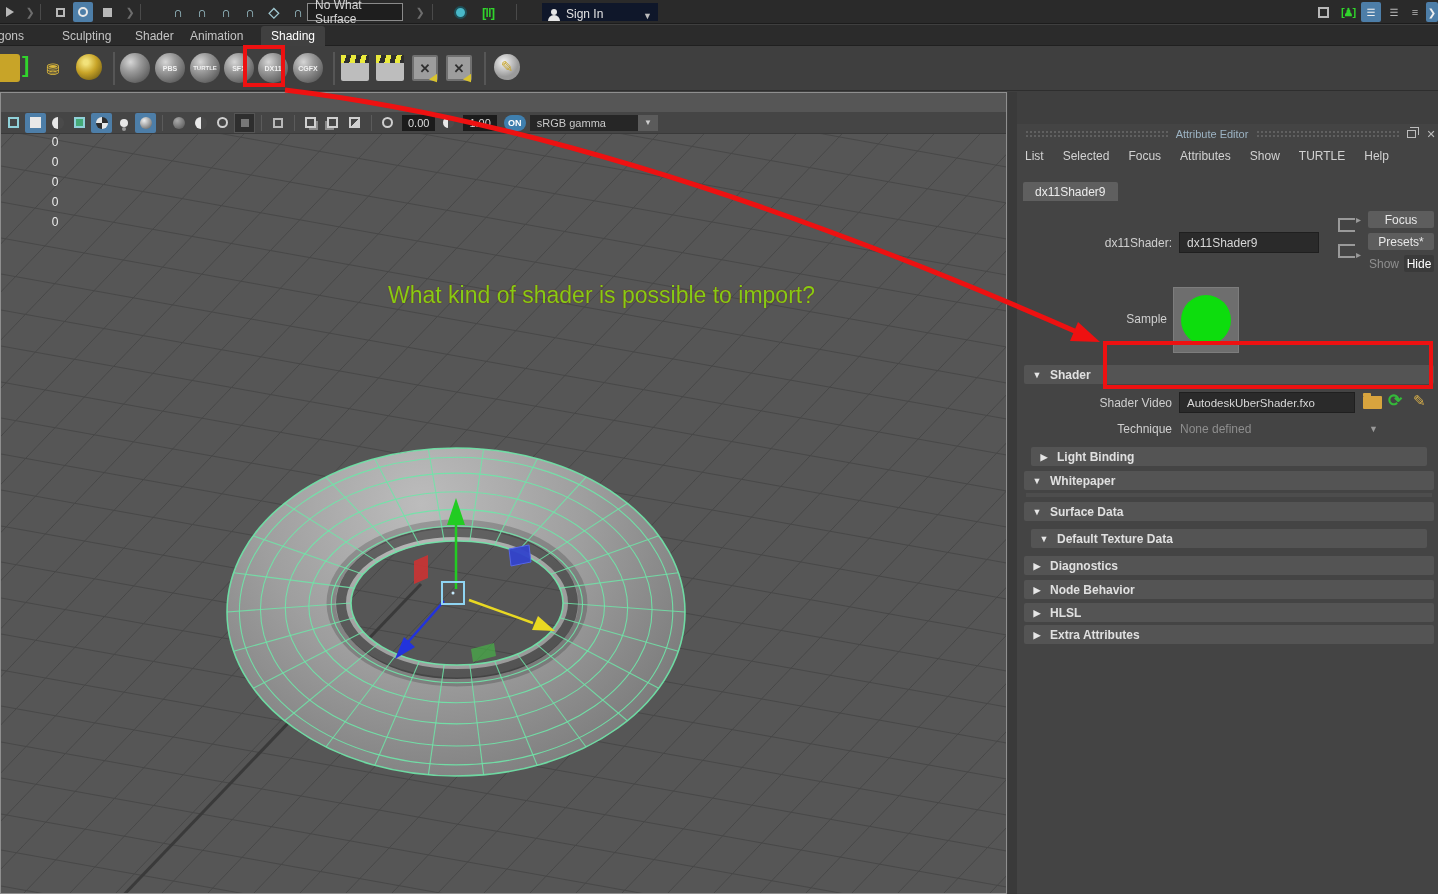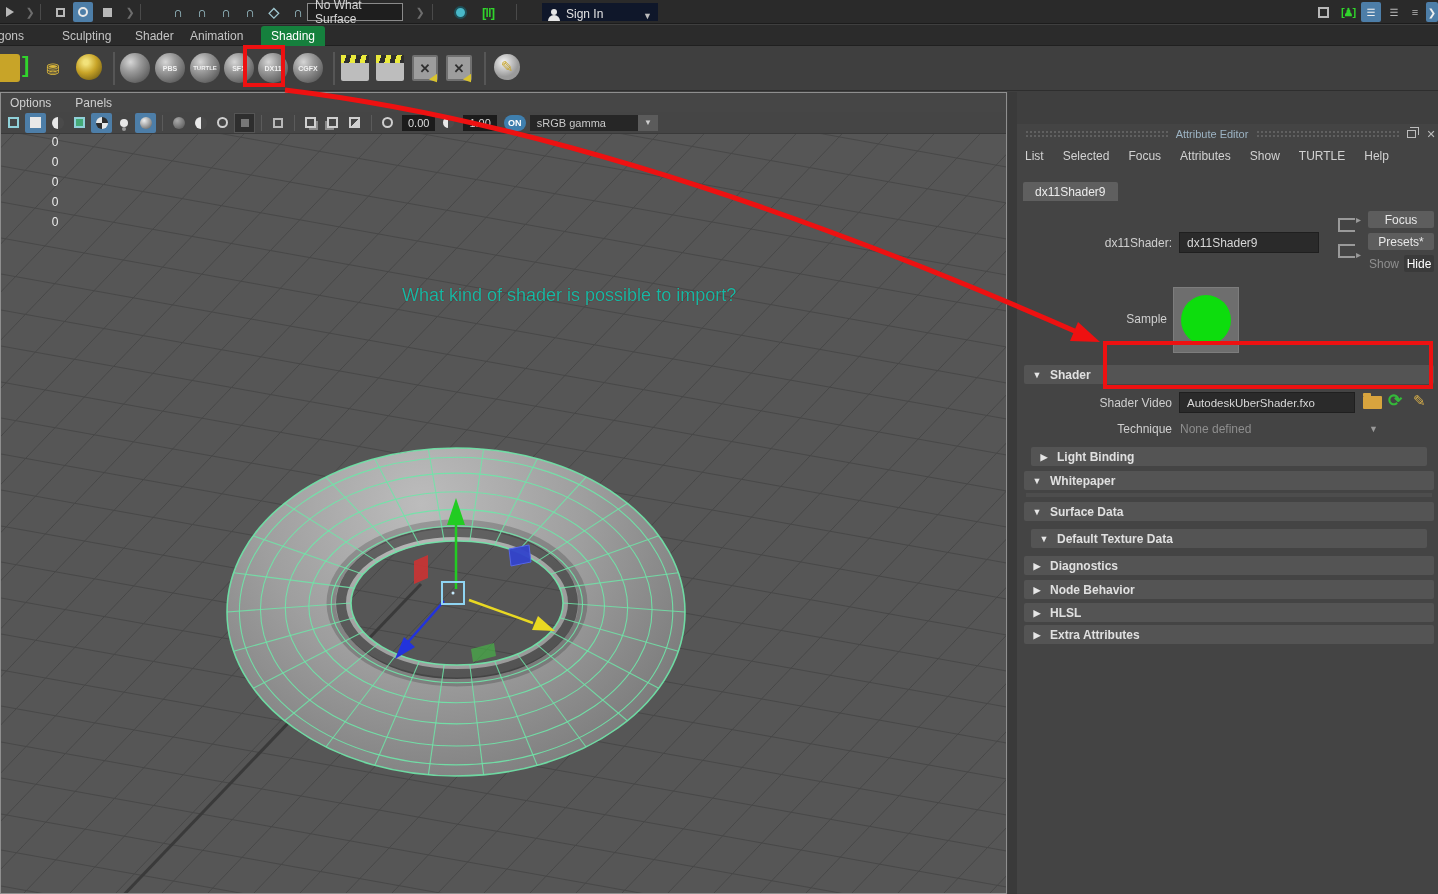--- a/index.html
+++ b/index.html
@@ -29,21 +29,21 @@
   .caret { margin-left:auto; color:#bdbdbd; font-size:9px; }
   .greenbr { color:#31d42c; font-weight:bold; font-size:13px; letter-spacing:-1px; }
   .tealdot { width:13px; height:13px; border-radius:50%; background:#49b8c8;
              border:2px solid #1f4f57; }
 
   
   .tabrow { position:absolute; left:0; top:25px; width:1438px; height:21px;
             background:#2b2b2b; border-bottom:1px solid #202020; }
   .mtab { position:absolute; top:1px; height:20px; display:flex; align-items:center;
           color:#c4c4c4; font-size:12px; padding:0 10px; }
-  .mtab.active { background:#15803d; color:#ffffff; border-radius:3px 3px 0 0; }
+  .mtab.active { background:#404040; color:#ffffff; border-radius:3px 3px 0 0; }
 
   
   .shelf { position:absolute; left:0; top:46px; width:1438px; height:45px;
            background:#3f3f3f; border-bottom:1px solid #2e2e2e; }
   .sh-div { position:absolute; top:6px; width:2px; height:33px; background:#565656; }
   .sphere { position:absolute; top:7px; width:30px; height:30px; border-radius:50%;
             background:radial-gradient(circle at 35% 30%, #d6d6d6 0%, #9a9a9a 35%, #565656 85%);
             display:flex; align-items:center; justify-content:center;
             color:#f2f2f2; font-size:7px; font-weight:bold; letter-spacing:0; }
   .yellowico { color:#d7b43a; font-size:16px; }
@@ -55,22 +55,22 @@
            border:2px solid #707070; border-radius:2px; display:flex; align-items:center;
            justify-content:center; color:#2f2f2f; font-weight:bold; font-size:13px; }
   .xgrid:after { content:""; position:absolute; right:-4px; bottom:-4px; width:0; height:0;
            border-left:5px solid transparent; border-right:5px solid transparent;
            border-top:7px solid #d9c32e; transform:rotate(-35deg); }
 
   
   .redbox { position:absolute; border:4px solid #ee1111; z-index:60; pointer-events:none; }
   #arrow-svg { position:absolute; left:0; top:0; width:1438px; height:894px; z-index:55;
                pointer-events:none; }
-  .annot { position:absolute; left:402px; top:278px; z-index:62; color:#14b8a6;
-           font-size:18px; line-height:35px; text-shadow:0 0 1px #801008; }
+  .annot { position:absolute; left:388px; top:278px; z-index:62; color:#84cc16;
+           font-size:23px; line-height:35px; text-shadow:0 0 1px #801008; }
 
   
   .viewport { position:absolute; left:0; top:92px; width:1007px; height:802px;
               background:#565656; border:1px solid #8f8f8f; }
   .vp-menus { position:absolute; left:0; top:0; width:1005px; height:19px;
               background:#464646; color:#cfcfcf; font-size:12px; display:flex;
               gap:24px; padding-left:9px; align-items:center; }
   .vp-iconrow { position:absolute; left:0; top:19px; width:1005px; height:22px;
                 background:#454545; border-bottom:1px solid #3a3a3a; display:flex;
                 align-items:center; padding-left:2px; }
@@ -227,24 +227,20 @@
     <div class="sh-div" style="left:333px"></div>
     <div class="clap" style="left:341px"></div>
     <div class="clap" style="left:376px"></div>
     <div class="xgrid" style="left:412px">✕</div>
     <div class="xgrid" style="left:446px">✕</div>
     <div class="sh-div" style="left:484px"></div>
     <div style="position:absolute;left:494px;top:8px;width:26px;height:26px;border-radius:50%;background:radial-gradient(circle at 38% 32%, #eee 5%, #9a9a9a 60%);display:flex;align-items:center;justify-content:center;color:#c8a428;font-size:15px">✎</div>
   </div>
 
   <div class="viewport">
-    <div class="vp-menus">
-      <span>Options</span>
-      <span>Panels</span>
-    </div>
     <div class="vp-iconrow">
       <div class="vi">
           <span class="g-cube" style="border-color:#8fd0d8"></span>
         </div>
       <div class="vi hl">
           <span class="g-cube solid" style="background:#e8e8e8;border-color:#e8e8e8"></span>
         </div>
       <div class="vi">
           <span class="g-half"></span>
         </div>

